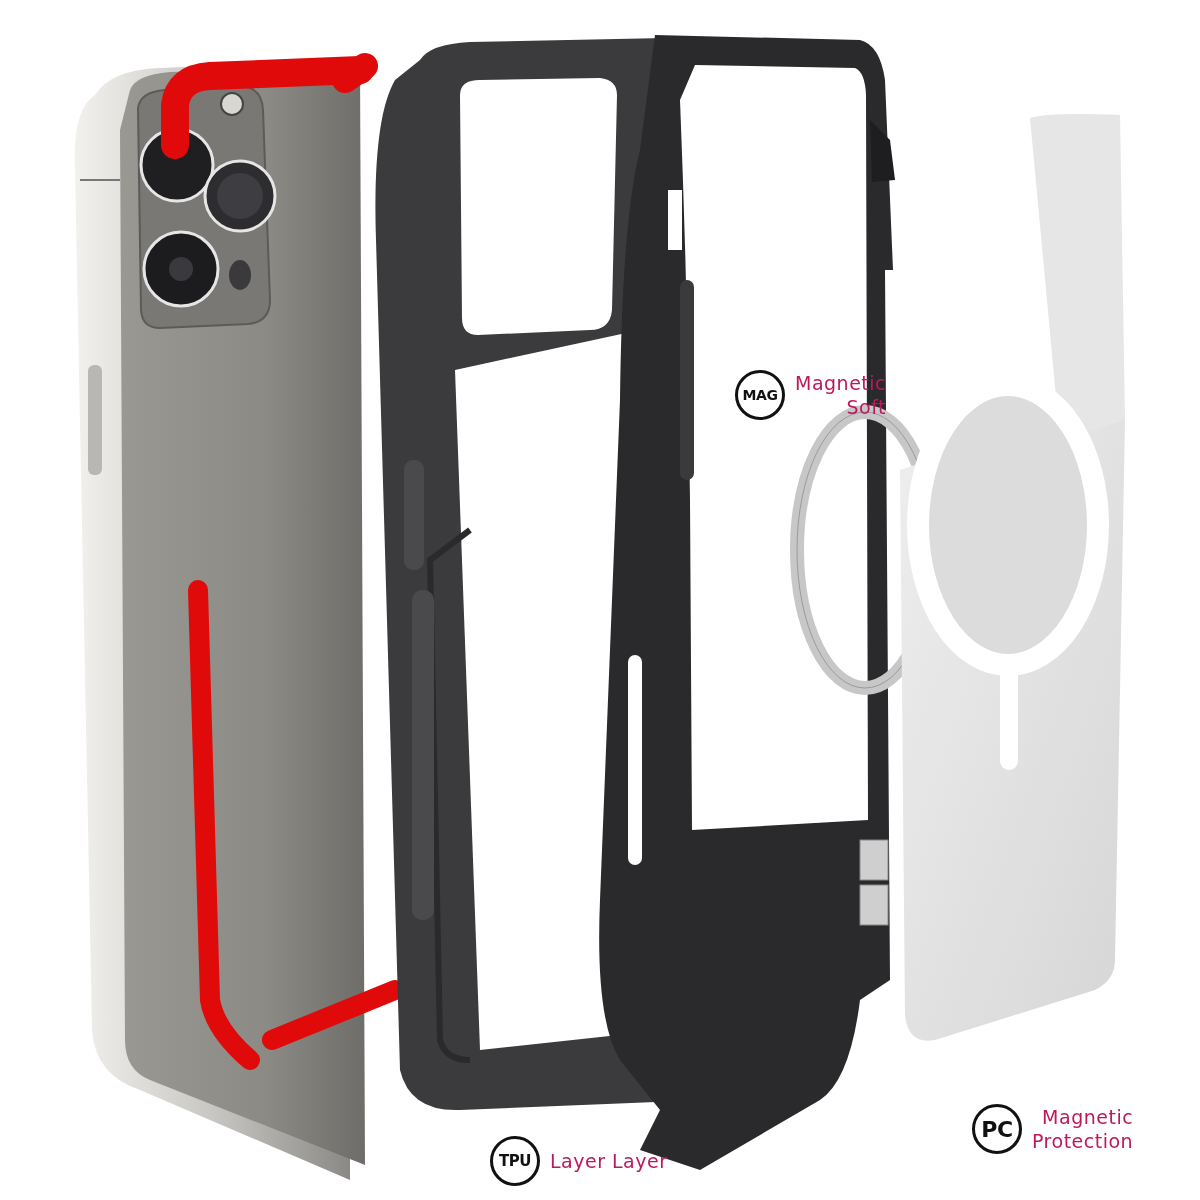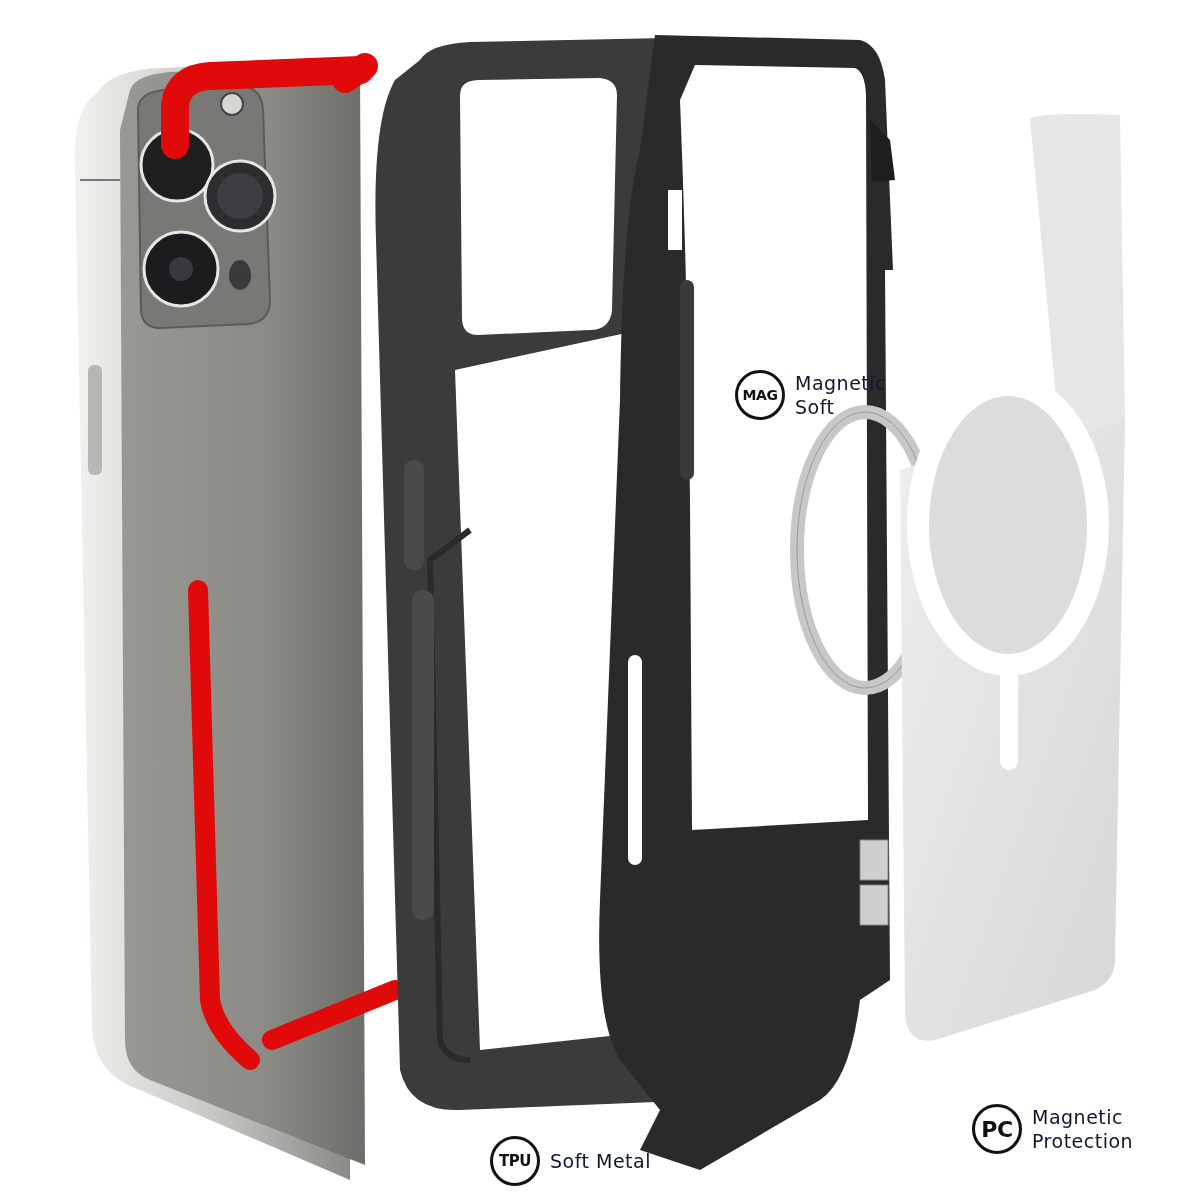--- a/index.html
+++ b/index.html
@@ -7,21 +7,21 @@
            font-family: "DejaVu Sans", sans-serif; }
     #stage { position: absolute; left: 0; top: 0; width: 1200px; height: 1200px; }
     svg.art { position: absolute; left: 0; top: 0; }
     .callout { position: absolute; display: flex; align-items: center; gap: 10px; }
     .badge { width: 50px; height: 50px; border: 3px solid #111; border-radius: 50%;
              box-sizing: border-box; display: flex; align-items: center; justify-content: center;
              font-family: "DejaVu Sans", sans-serif; font-weight: bold; color: #111; letter-spacing: -0.5px; }
     .badge.sm { font-size: 14px; }
     .badge.md { font-size: 15px; }
     .badge.lg { font-size: 22px; }
-    .label { font-family: "DejaVu Sans", sans-serif; font-size: 19px; color: #0f172a; line-height: 24px; letter-spacing: 0.5px; }
+    .label { font-family: "DejaVu Sans", sans-serif; font-size: 19px; color: #be185d; line-height: 24px; letter-spacing: 0.5px; text-align: right; }
   </style>
 </head>
 <body>
 
 <div id="stage">
 
   <svg class="art" width="1200" height="1200" viewBox="0 0 1200 1200">
     <defs>
       <linearGradient id="phoneGrad" x1="0" y1="0" x2="1" y2="0">
         <stop offset="0" stop-color="#9a9893"></stop>
@@ -102,21 +102,21 @@
   <div class="callout" style="left:735px; top:370px;">
     <div class="badge sm">MAG</div>
     <div class="label">
       <div>Magnetic</div>
       <div>Soft</div>
     </div>
   </div>
 
   <div class="callout" style="left:490px; top:1136px;">
     <div class="badge md">TPU</div>
-    <div class="label">Soft Metal</div>
+    <div class="label">Layer Layer</div>
   </div>
 
 
   <div class="callout" style="left:972px; top:1104px;">
     <div class="badge lg">PC</div>
     <div class="label">
       <div>Magnetic</div>
       <div>Protection</div>
     </div>
   </div>

